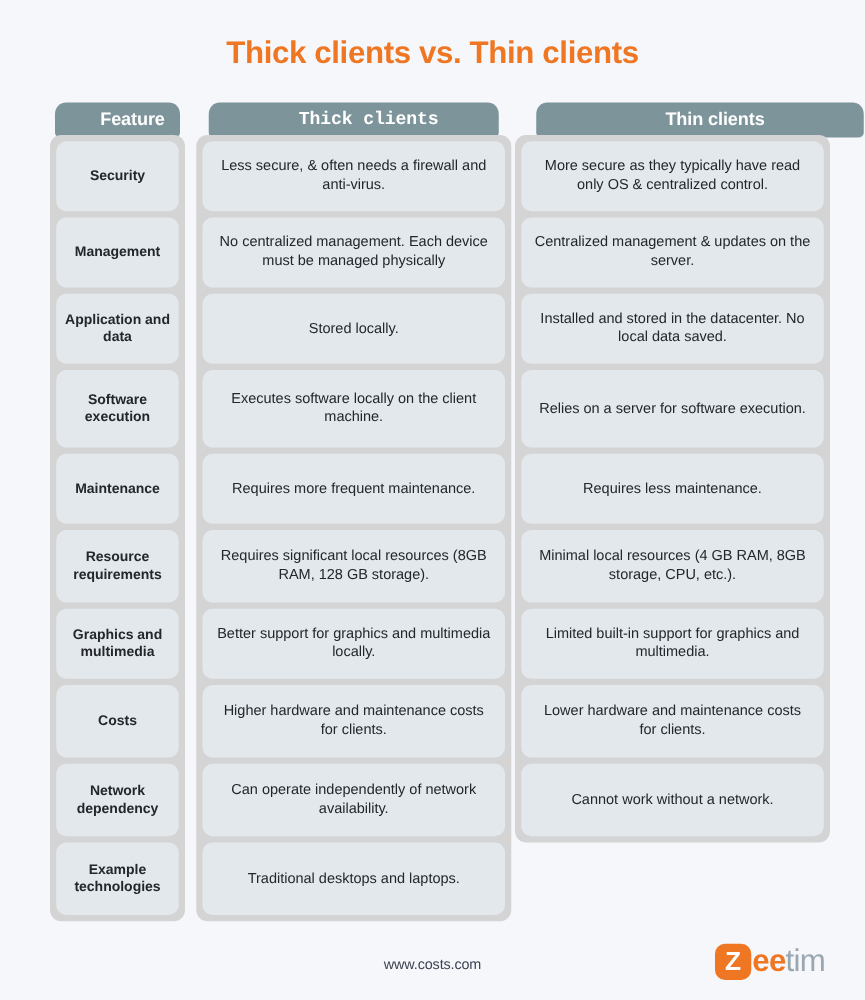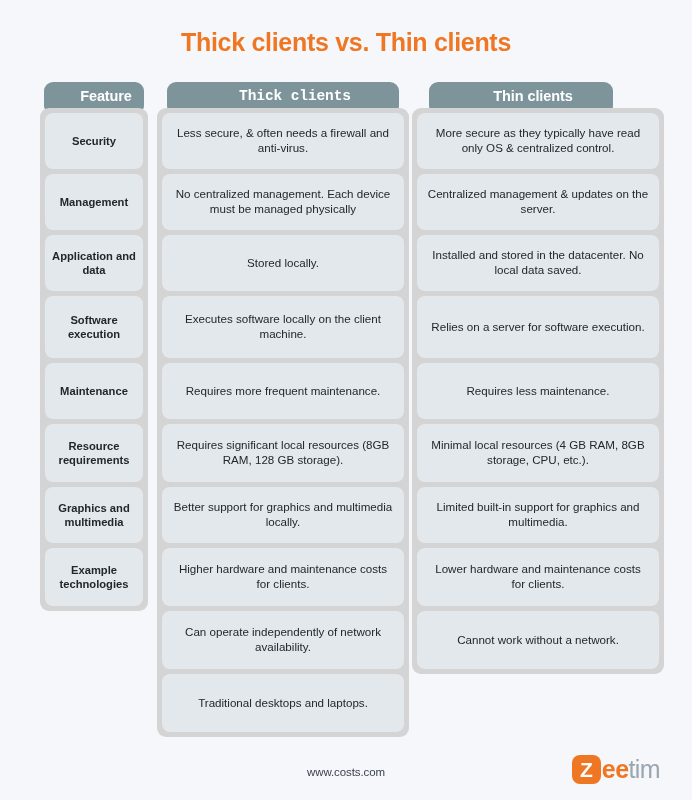--- a/index.html
+++ b/index.html
@@ -65,21 +65,21 @@
     display: flex;
     align-items: center;
     justify-content: center;
     letter-spacing: -0.1px;
     margin: 0 auto;
     padding-left: 24px;
   }
 
   .col-feature .col-head { width: 100px; margin-left: 4px; }
   .col-thick   .col-head { width: 232px; margin-left: 10px; font-family: Liberation Mono, monospace; }
-  .col-thin    .col-head { width: 184px; margin-left: 17px; }
+  .col-thin    .col-head { width: 262px; margin-left: 17px; }
 
   .col-body {
     background: #d4d4d4;
     border-radius: 9px;
     padding: 5px 5px 5px 5px;
     display: flex;
     flex-direction: column;
     gap: 5px;
     margin-top: -2px;
   }
@@ -193,20 +193,22 @@
     <div class="column col-feature">
       <div class="col-head">Feature</div>
       <div class="col-body">
         <div class="cell r0">Security</div>
         <div class="cell r1">Management</div>
         <div class="cell r2">Application and data</div>
         <div class="cell r3">Software execution</div>
         <div class="cell r4">Maintenance</div>
         <div class="cell r5">Resource requirements</div>
         <div class="cell r6">Graphics and multimedia</div>
+        <div class="cell r7">Costs</div>
+        <div class="cell r8">Network dependency</div>
         <div class="cell r9">Example technologies</div>
       </div>
     </div>
 
     <div class="column col-thick">
       <div class="col-head">Thick clients</div>
       <div class="col-body">
         <div class="cell r0">Less secure, &amp; often needs a firewall and anti-virus.</div>
         <div class="cell r1">No centralized management. Each device must be managed physically</div>
         <div class="cell r2">Stored locally.</div>

